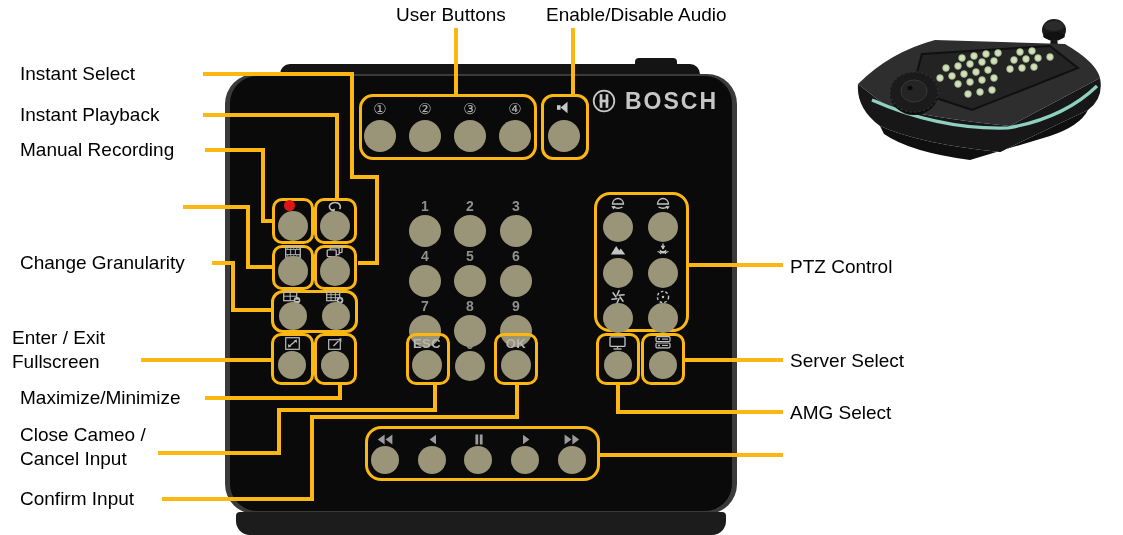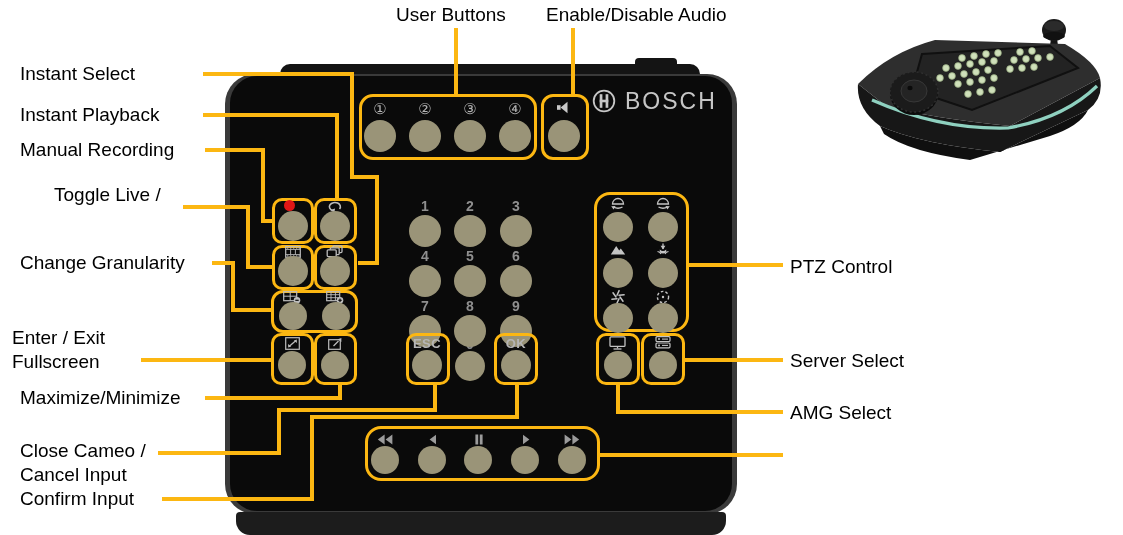--- a/index.html
+++ b/index.html
@@ -20,21 +20,21 @@
     position:absolute;left:225px;top:74px;width:512px;height:440px;
     background:#3a3a3a;border-radius:30px;
   }
   .panel-inner{
     position:absolute;left:5px;top:2px;right:5px;bottom:3px;
     background:#0a0a0a;border-radius:27px;
   }
   .panel-topstrip{position:absolute;left:280px;top:64px;width:420px;height:14px;background:#141414;border-radius:10px 10px 0 0}
   .panel-toptab{position:absolute;left:635px;top:58px;width:42px;height:16px;background:#141414;border-radius:4px 4px 0 0}
   .panel-base{position:absolute;left:236px;top:512px;width:490px;height:23px;background:#1c1c1c;border-radius:4px 4px 14px 14px}
-  .brand{position:absolute;left:625px;top:88px;font-size:23px;font-weight:normal;letter-spacing:2px;color:#c6c6c6}
+  .brand{position:absolute;left:625px;top:88px;font-size:23px;font-weight:bold;letter-spacing:2px;color:#c6c6c6}
   .reddot{position:absolute;left:284px;top:200px;width:11px;height:11px;border-radius:50%;background:#E01616}
 </style>
 </head>
 <body>
 
 <div class="panel-topstrip"></div>
 <div class="panel-toptab"></div>
 <div class="panel-main">
   <div class="panel-inner"></div>
 </div>
@@ -278,29 +278,28 @@
   </g>
 </svg>
 
 <div class="lbl" style="left:396px;top:3px">User Buttons</div>
 <div class="lbl" style="left:546px;top:3px">Enable/Disable Audio</div>
 
 <div class="lbl" style="left:20px;top:62px">Instant Select</div>
 <div class="lbl" style="left:20px;top:103px">Instant Playback</div>
 <div class="lbl" style="left:20px;top:138px">Manual Recording</div>
 <div class="lbl" style="left:54px;top:183px">
-  <div>Toggle Live /</div>
 </div>
 <div class="lbl" style="left:20px;top:251px">Change Granularity</div>
 <div class="lbl" style="left:12px;top:326px">
   <div>Enter / Exit</div>
   <div>Fullscreen</div>
 </div>
 <div class="lbl" style="left:20px;top:386px">Maximize/Minimize</div>
-<div class="lbl" style="left:20px;top:439px">
+<div class="lbl" style="left:20px;top:423px">
   <div>Close Cameo /</div>
   <div>Cancel Input</div>
 </div>
 <div class="lbl" style="left:20px;top:487px">Confirm Input</div>
 
 <div class="lbl" style="left:790px;top:255px">PTZ Control</div>
 <div class="lbl" style="left:790px;top:349px">Server Select</div>
 <div class="lbl" style="left:790px;top:401px">AMG Select</div>
 <div class="lbl" style="left:790px;top:436px">
 </div>

